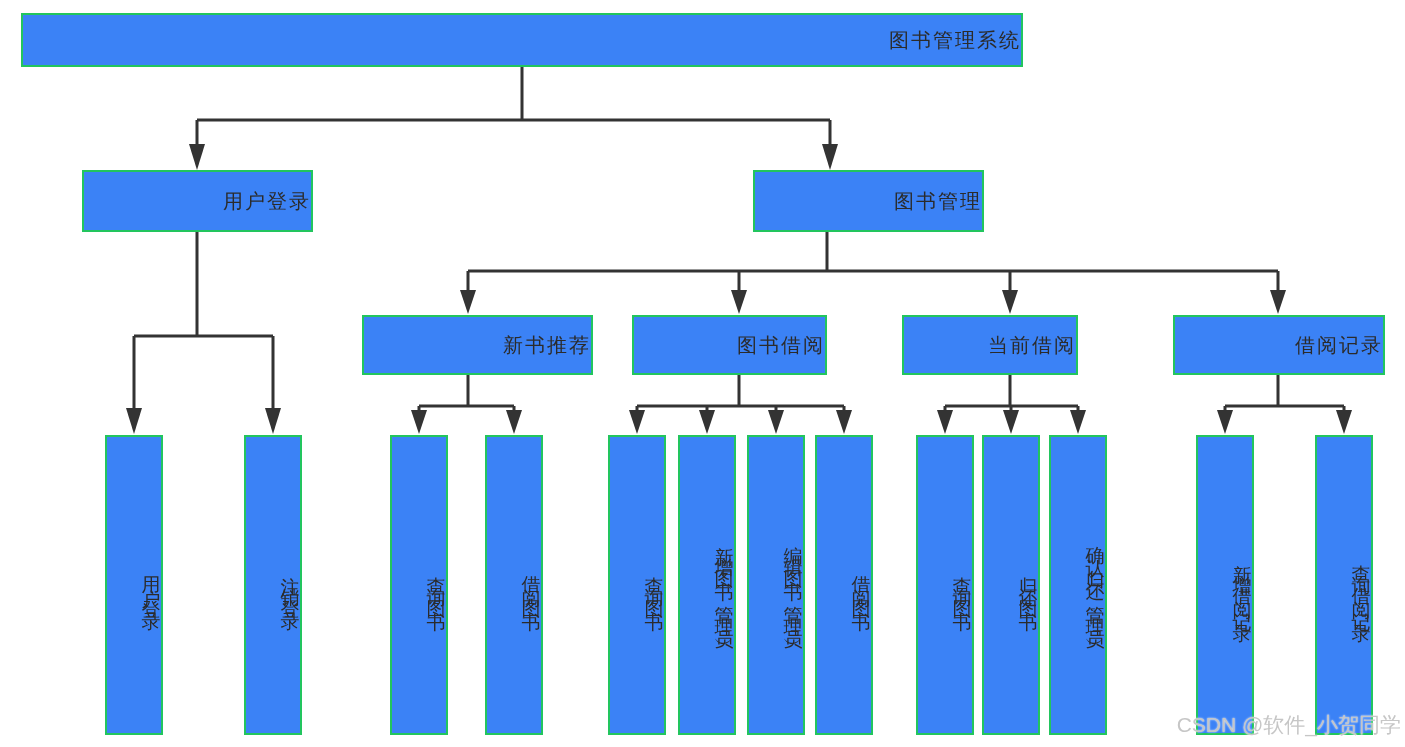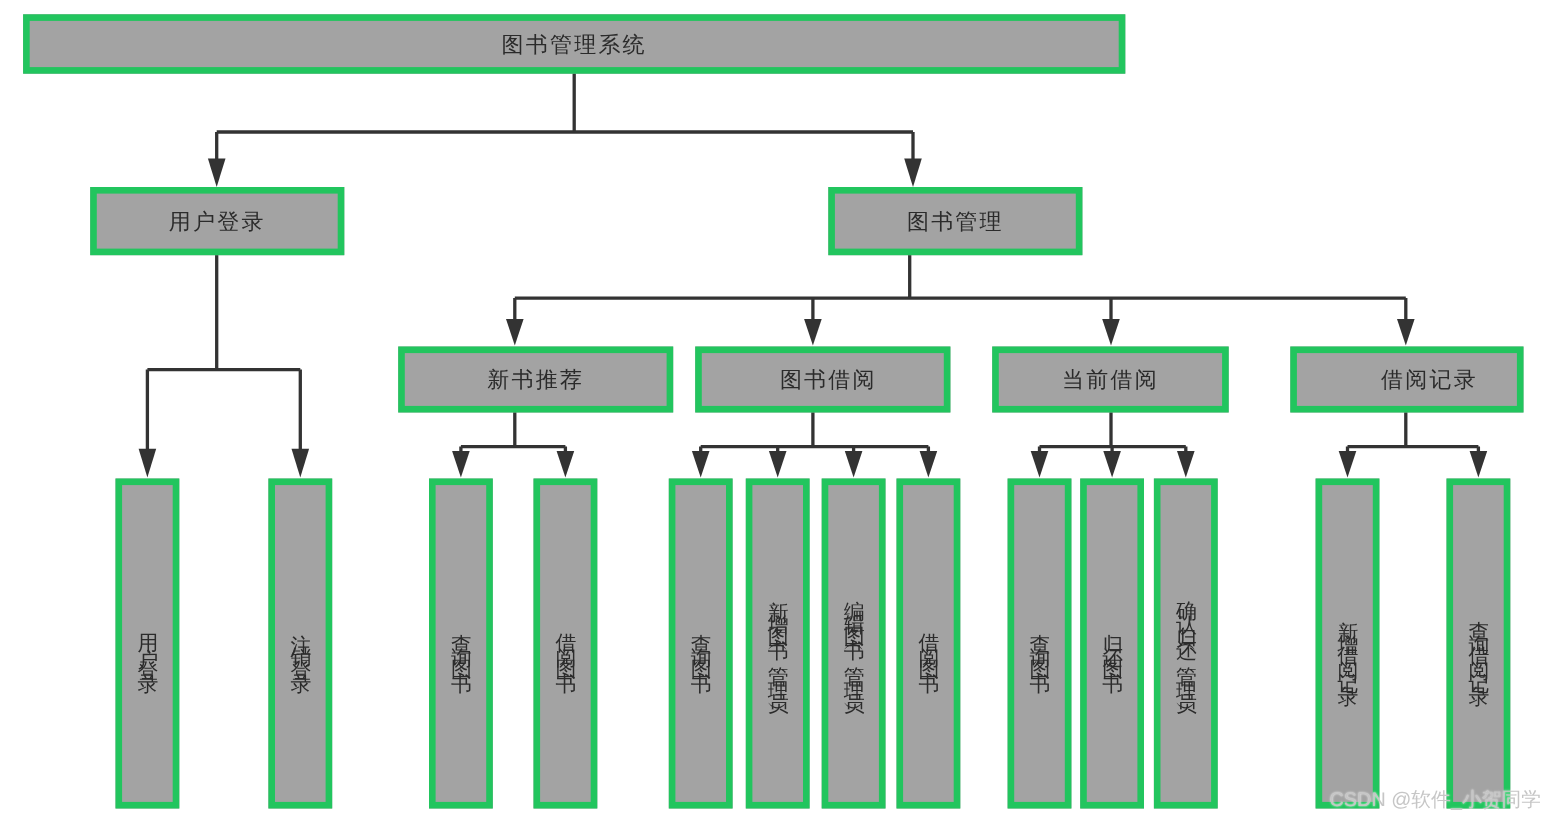--- a/index.html
+++ b/index.html
@@ -4,30 +4,30 @@
 <style>
   html,body{margin:0;padding:0;background:#ffffff;}
   #canvas{
     position:relative;width:1405px;height:747px;background:#ffffff;overflow:hidden;
     font-family:"Liberation Sans","DejaVu Sans",sans-serif;color:#2b2b2b;
   }
   #connectors{position:absolute;left:0;top:0;width:1405px;height:747px;}
   #connectors path{stroke:#333333;stroke-width:3;fill:none;}
   #connectors polygon{fill:#333333;stroke:none;}
   .node{
-    position:absolute;box-sizing:border-box;background:#a3a3a3;border:6px solid #22c55e;
-    display:flex;align-items:center;justify-content:center;
+    position:absolute;box-sizing:border-box;background:#3b82f6;border:2px solid #22c55e;
+    display:flex;align-items:center;justify-content:flex-end;
   }
   .hlabel{font-size:20px;letter-spacing:2px;white-space:nowrap;color:#2b2b2b;}
   .vnode .vlabel{
     writing-mode:vertical-rl;text-orientation:mixed;font-size:19px;line-height:1;
     letter-spacing:12px;color:#2b2b2b;
   }
   #watermark{
-    position:absolute;right:4px;bottom:8px;font-size:18px;color:#c6c6c6;
+    position:absolute;right:4px;bottom:8px;font-size:21px;color:#c6c6c6;
     white-space:nowrap;text-shadow:0 0 2px #ffffff;margin-top:13px;
   }
 </style>
 </head>
 <body>
 
 <div id="canvas">
 
   <svg id="connectors" viewBox="0 0 1405 747" xmlns="http://www.w3.org/2000/svg">
 
@@ -83,27 +83,27 @@
     <span class="hlabel">图书管理系统</span>
   </div>
 
   <div class="node" style="left:82px;top:170px;width:231px;height:62px;">
     <span class="hlabel">用户登录</span>
   </div>
   <div class="node" style="left:712px;top:170px;width:231px;height:62px;margin-left:41px;">
     <span class="hlabel">图书管理</span>
   </div>
 
-  <div class="node" style="left:362px;top:315px;width:250px;height:60px;">
+  <div class="node" style="left:362px;top:315px;width:231px;height:60px;">
     <span class="hlabel">新书推荐</span>
   </div>
-  <div class="node" style="left:632px;top:315px;width:232px;height:60px;padding-left:10px;">
+  <div class="node" style="left:632px;top:315px;width:195px;height:60px;padding-left:10px;">
     <span class="hlabel">图书借阅</span>
   </div>
-  <div class="node" style="left:902px;top:315px;width:215px;height:60px;">
+  <div class="node" style="left:902px;top:315px;width:176px;height:60px;">
     <span class="hlabel">当前借阅</span>
   </div>
   <div class="node" style="left:1173px;top:315px;width:212px;height:60px;padding-left:41px;">
     <span class="hlabel">借阅记录</span>
   </div>
 
   <div class="node vnode" style="left:105px;top:435px;width:58px;height:300px;">
     <span class="vlabel">用户登录</span>
   </div>
   <div class="node vnode" style="left:244px;top:435px;width:58px;height:300px;">

